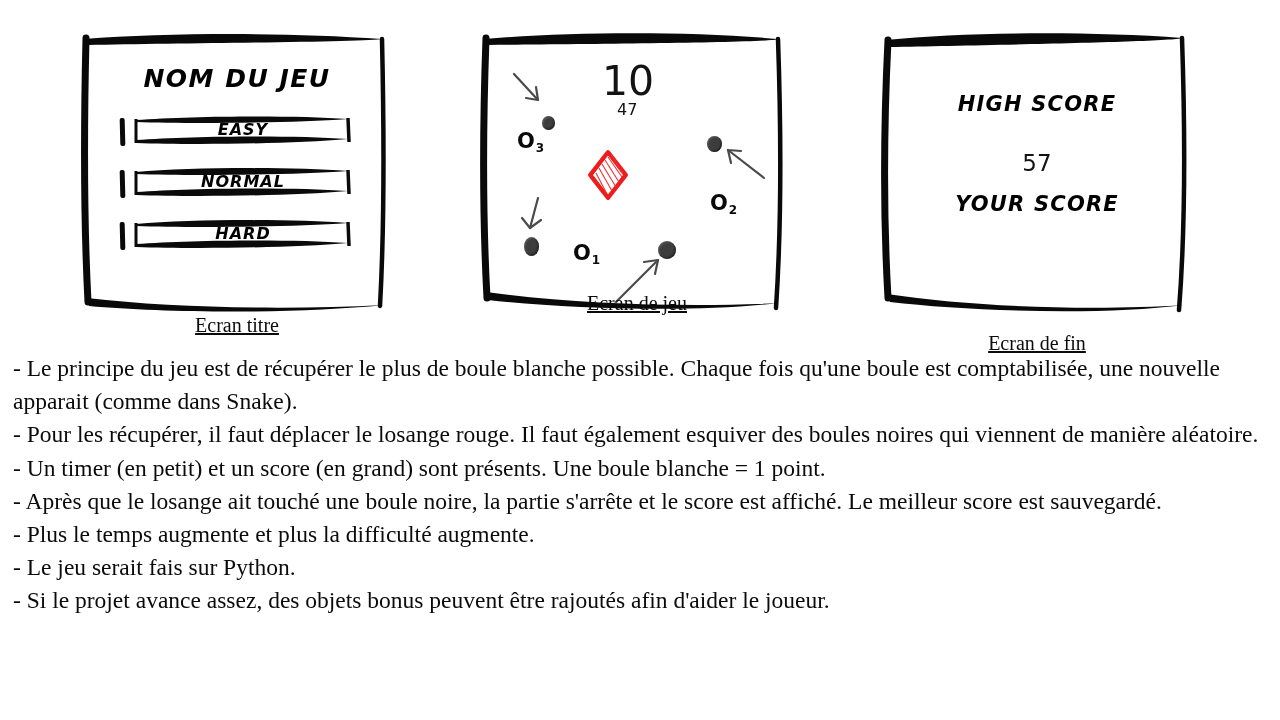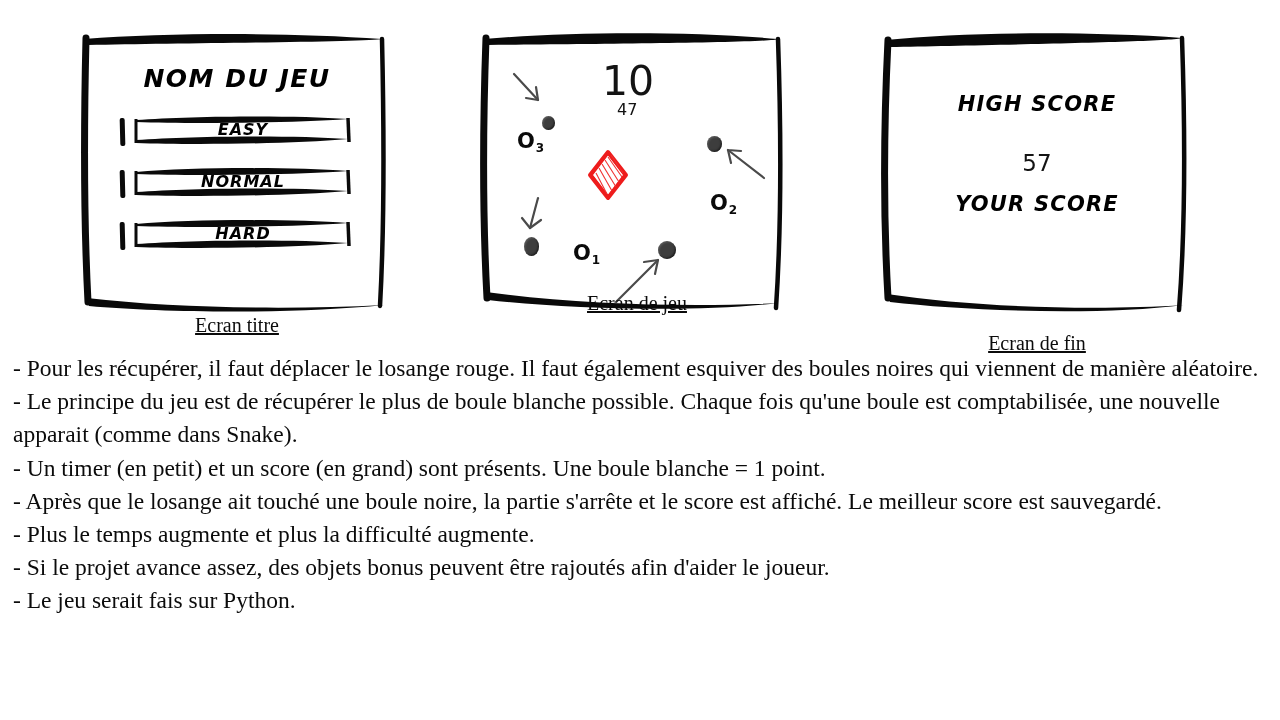--- a/index.html
+++ b/index.html
@@ -316,20 +316,20 @@
 
       <div class="end-head" style="top:166px;">YOUR SCORE</div>
     </div>
 
     <div class="caption" style="top:282px;margin-top:24px;">Ecran de fin</div>
   </div>
 
 </div>
 
 <div id="desc">
+  <p>- Le principe du jeu est de récupérer le plus de boule blanche possible. Chaque fois qu'une boule est comptabilisée, une nouvelle apparait (comme dans Snake).</p>
   <p>- Pour les récupérer, il faut déplacer le losange rouge.  Il faut également esquiver des boules noires qui viennent de manière aléatoire.</p>
-  <p>- Le principe du jeu est de récupérer le plus de boule blanche possible. Chaque fois qu'une boule est comptabilisée, une nouvelle apparait (comme dans Snake).</p>
   <p>- Un timer (en petit) et un score (en grand) sont présents. Une boule blanche = 1 point.</p>
   <p>- Après que le losange ait touché une boule noire, la partie s'arrête et le score est affiché. Le meilleur score est sauvegardé.</p>
   <p>- Plus le temps augmente et plus la difficulté augmente.</p>
+  <p>- Le jeu serait fais sur Python.</p>
   <p>- Si le projet avance assez, des objets bonus peuvent être rajoutés afin d'aider le joueur.</p>
-  <p>- Le jeu serait fais sur Python.</p>
 </div>
 
 </body></html>

